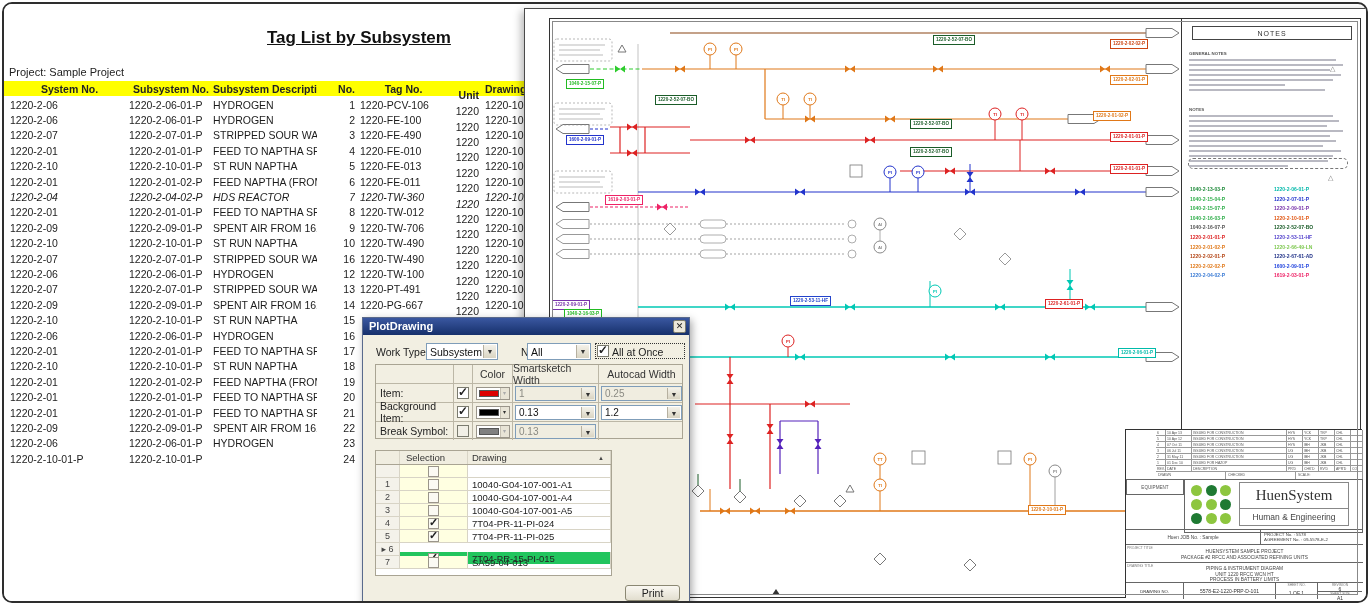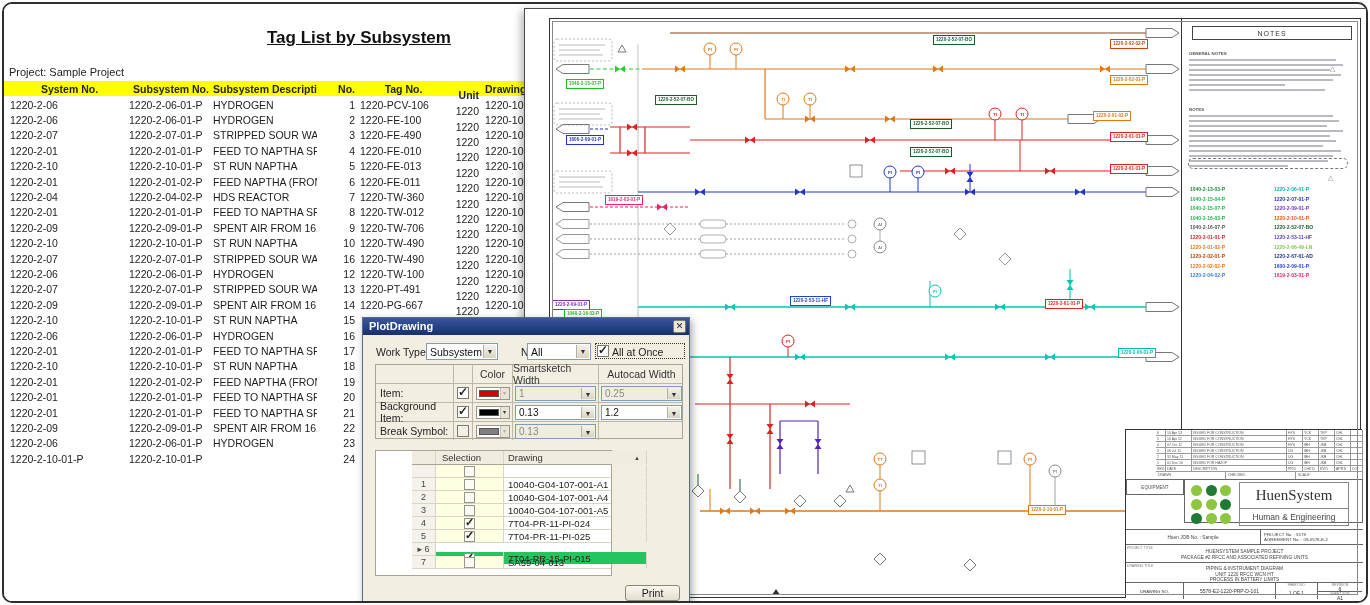--- a/index.html
+++ b/index.html
@@ -39,21 +39,21 @@
 .tri { position:absolute; font-size:7px; color:#777; }
 .lg { position:absolute; font-size:5px; font-weight:bold; line-height:9.6px; white-space:nowrap; }
 
 #tblock { position:absolute; left:575px; top:410px; width:237px; height:169px; background:#fff; border-left:1px solid #333; border-top:1px solid #333; font-size:4px; color:#444; }
 #revtbl { position:absolute; left:30px; top:0; width:207px; height:49px; }
 .revrow { display:flex; height:6px; border-bottom:0.5px solid #999; font-size:3.5px; color:#555; align-items:center; }
 .revrow div { overflow:hidden; white-space:nowrap; border-right:0.5px solid #999; height:100%; display:flex; align-items:center; padding-left:1px; flex:none; }
 #drawnrow { display:flex; height:7px; font-size:3.5px; color:#555; }
 #drawnrow div { border-right:0.5px solid #999; padding:1px 0 0 2px; flex:none; }
 #equip { position:absolute; left:0; top:49px; width:58px; height:16px; border:0.5px solid #666; display:flex; align-items:center; justify-content:center; font-size:4.6px; color:#555; }
-#logoblk { position:absolute; left:58px; top:49px; width:179px; height:44px; border:0.5px solid #666; }
+#logoblk { position:absolute; left:58px; top:49px; width:179px; height:54px; border:0.5px solid #666; }
 #dots { position:absolute; left:6px; top:5px; width:42px; height:40px; display:grid; grid-template-columns:repeat(3,1fr); gap:2px; }
 #dots i { width:11px; height:11px; border-radius:50%; display:block; }
 #brandbox { position:absolute; left:54px; top:2px; width:110px; height:27px; border:0.5px solid #888; display:flex; align-items:center; justify-content:center; font-family:"Liberation Serif", serif; font-size:15px; color:#333; }
 #tagbox { position:absolute; left:54px; top:29px; width:110px; height:17px; border:0.5px solid #888; border-top:none; display:flex; align-items:center; justify-content:center; font-size:8.5px; color:#444; }
 #jobrow { position:absolute; left:0; top:99px; width:237px; height:15px; border-top:0.5px solid #666; display:flex; }
 #jobcell { width:135px; border-right:0.5px solid #666; display:flex; align-items:center; justify-content:center; font-size:4.8px; color:#444; }
 #projnums { width:102px; padding:2px 0 0 3px; font-size:4.4px; line-height:5.4px; color:#444; }
 .trow-sec { position:absolute; left:0; width:237px; border-top:0.5px solid #666; }
 .seclabel { position:absolute; left:1px; top:1px; font-size:3.4px; color:#777; }
 .sectext { text-align:center; font-size:4.8px; line-height:5.6px; color:#444; padding-top:4px; }
@@ -85,21 +85,21 @@
 .w-chk { width:19px; justify-content:center; }
 .w-col { width:40px; justify-content:center; }
 .w-sm  { width:86px; }
 .w-au  { width:85px; }
 .hdr .g1c { justify-content:center; font-size:10.5px; color:#333; }
 .swcombo { width:34px; height:13px; border:1px solid #9a958a; background:#fff; display:flex; align-items:center; position:relative; }
 .sw { width:20px; height:7px; margin-left:2px; border:1px solid #555; }
 .swcombo .arr2 { position:absolute; right:0; top:0; bottom:0; width:9px; font-size:6px; color:#666; text-align:center; line-height:11px; border-left:1px solid #c5c0b2; background:#e8e4d6; }
 .cellcombo { position:absolute; left:2px; right:2px; top:2px; bottom:2px; }
 
-#grid2 { position:absolute; left:12px; top:132px; width:237px; height:126px; border:1px solid #a9a493; background:#fff;padding-left:36px; }
+#grid2 { position:absolute; left:12px; top:132px; width:237px; height:126px; border:1px solid #a9a493; background:#fff; }
 .g2row { display:flex; height:13px; border-bottom:1px solid #d8d4c6; font-size:9.5px; color:#222; }
 .g2row.hdr2 { height:14px; background:#f0ede0; border-bottom:1px solid #a9a493; color:#333; }
 .g2c { border-right:1px solid #d8d4c6; height:100%; flex:none; display:flex; align-items:center; overflow:hidden; }
 .g2num { width:24px; background:#f4f2ea; justify-content:center; font-size:9px; color:#444; }
 .g2sel { width:68px; background:#ffffe1; justify-content:center; }
 .g2drw { width:143px; padding-left:4px; white-space:nowrap; }
 .hdr2 .g2num { background:#f0ede0; }
 .hdr2 .g2sel { background:#f0ede0; justify-content:flex-start; padding-left:6px; }
 .hdr2 .g2drw { background:#f0ede0; position:relative; }
 .sortarr { position:absolute; right:6px; top:4px; font-size:6px; color:#444; }
@@ -173,21 +173,21 @@
         </div>
         <div class="trow" style="top: 170px;">
           <div class="tc c0">1220-2-01</div>
           <div class="tc c1">1220-2-01-02-P</div>
           <div class="tc c2">FEED NAPTHA (FROM TANK)</div>
           <div class="tc c3">6</div>
           <div class="tc c4">1220-FE-011</div>
           <div class="tc c5">1220</div>
           <div class="tc c6">1220-101</div>
         </div>
-        <div class="trow" style="top: 185.4px;">
+        <div class="trow" style="top: 185.4px; font-style: italic;">
           <div class="tc c0">1220-2-04</div>
           <div class="tc c1">1220-2-04-02-P</div>
           <div class="tc c2">HDS REACTOR</div>
           <div class="tc c3">7</div>
           <div class="tc c4">1220-TW-360</div>
           <div class="tc c5">1220</div>
           <div class="tc c6">1220-101</div>
         </div>
         <div class="trow" style="top: 200.8px;">
           <div class="tc c0">1220-2-01</div>

